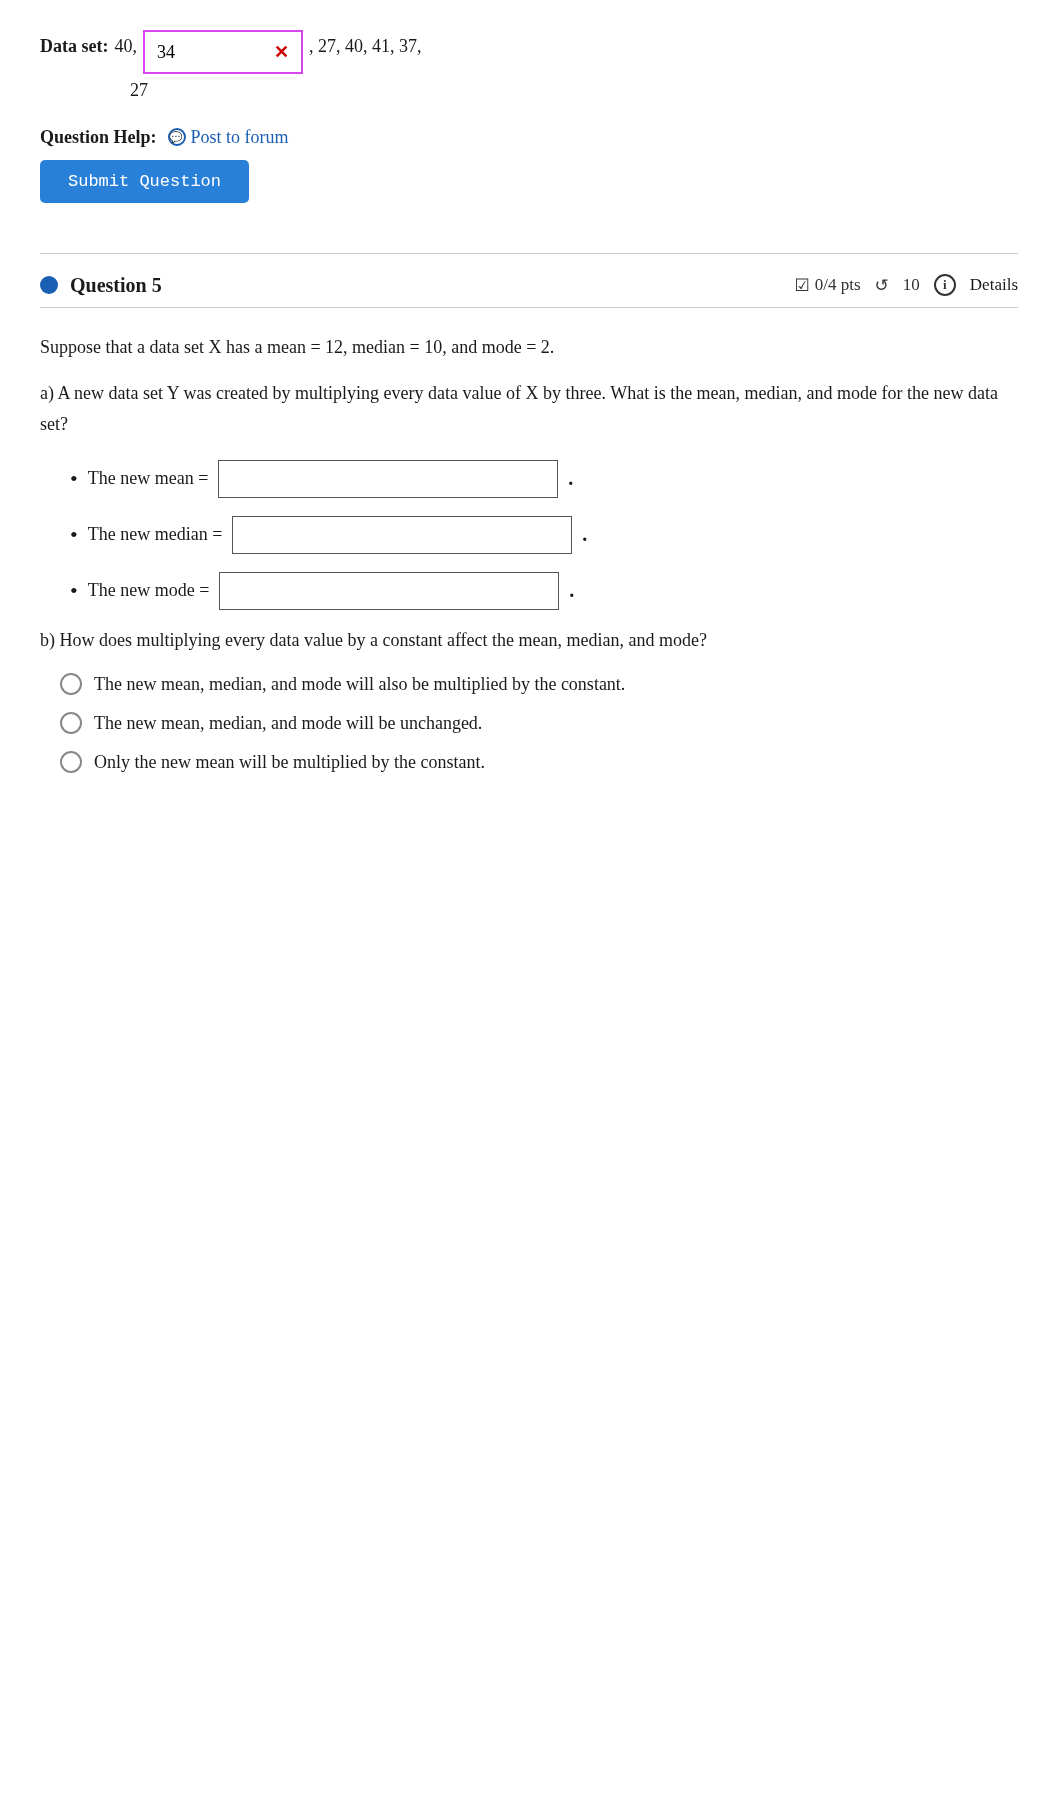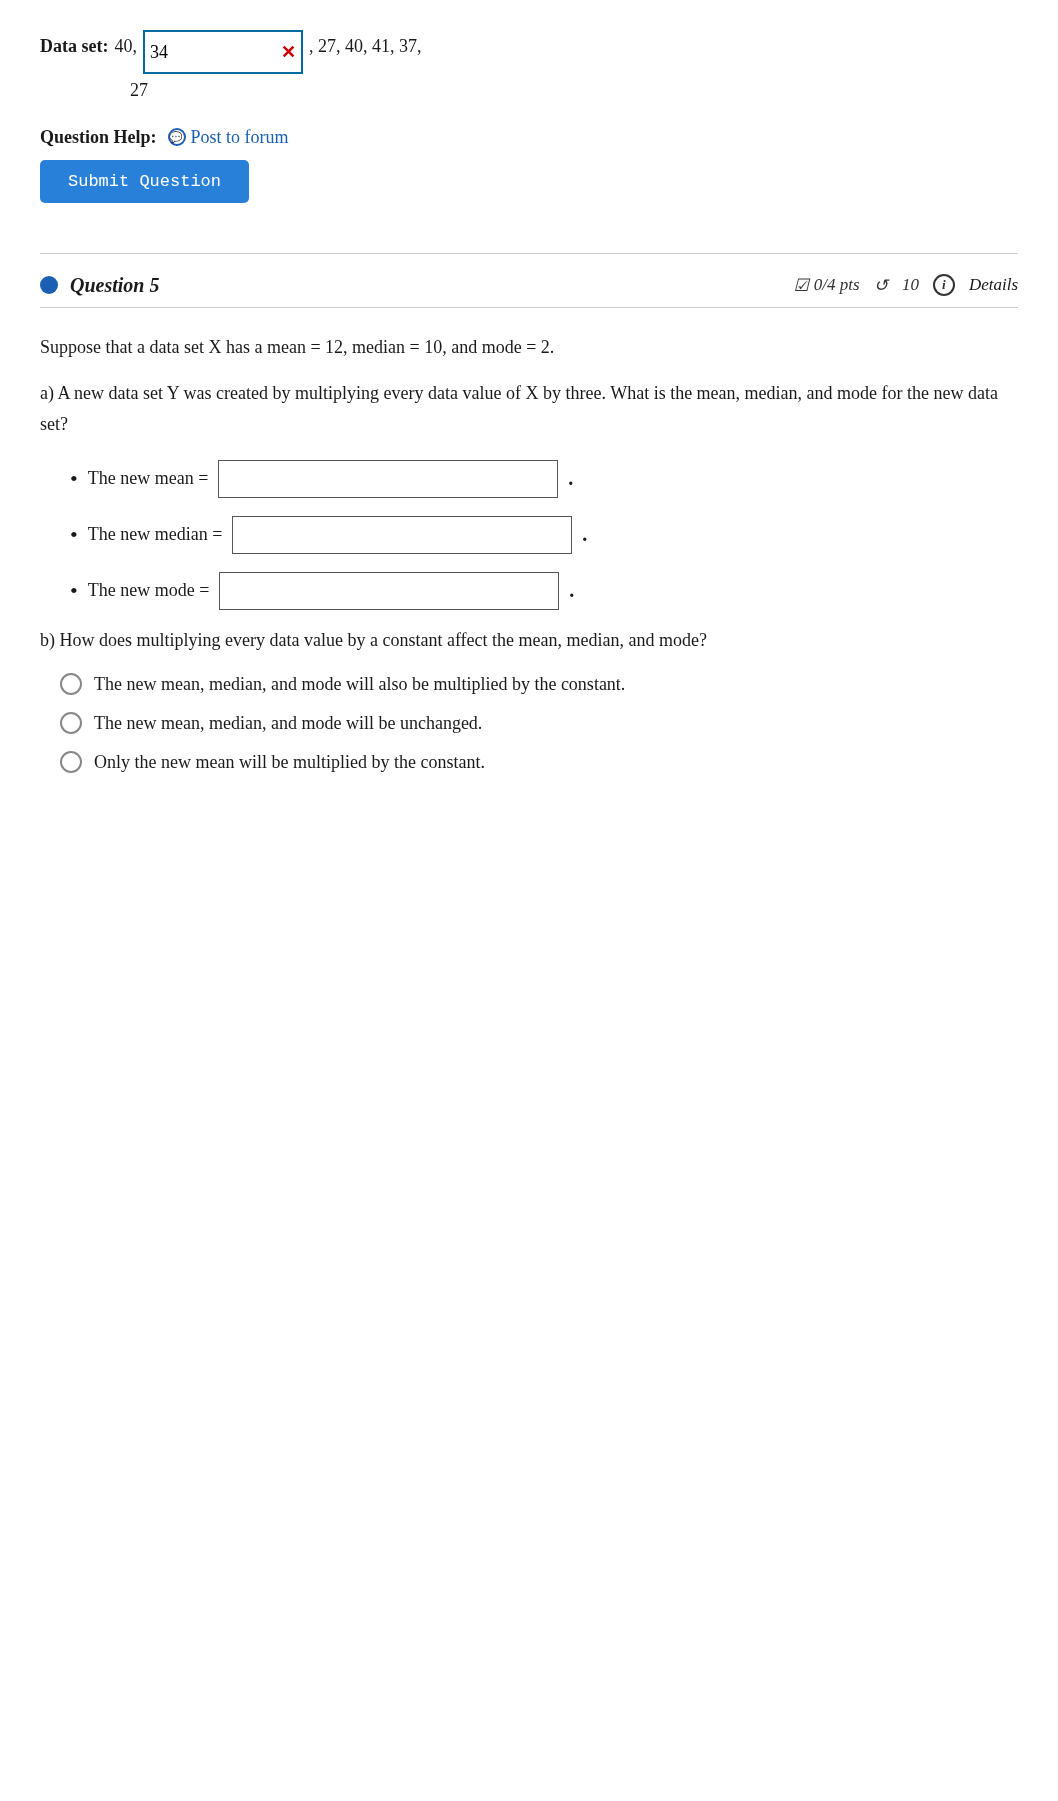--- a/index.html
+++ b/index.html
@@ -20,22 +20,22 @@
     .dataset-line {
       display: flex;
       align-items: flex-start;
       flex-wrap: wrap;
       gap: 6px;
     }
     .dataset-label {
       font-weight: bold;
     }
     .input-box-red {
-      border: 2px solid #0369a1;
-      padding: 4px 5px;
+      border: 2px solid #d946ef;
+      padding: 4px 12px;
       font-size: 18px;
       width: 160px;
       display: inline-flex;
       align-items: center;
       justify-content: space-between;
     }
     .input-box-red input {
       border: none;
       outline: none;
       font-size: 18px;
@@ -100,21 +100,20 @@
     }
 
     
     .question-header {
       display: flex;
       align-items: center;
       justify-content: space-between;
       padding-bottom: 10px;
       border-bottom: 1px solid #ccc;
       margin-bottom: 24px;
-      font-style: italic;
     }
     .question-title-group {
       display: flex;
       align-items: center;
       gap: 12px;
     }
     .blue-circle {
       width: 18px;
       height: 18px;
       background: #1a5fb4;

